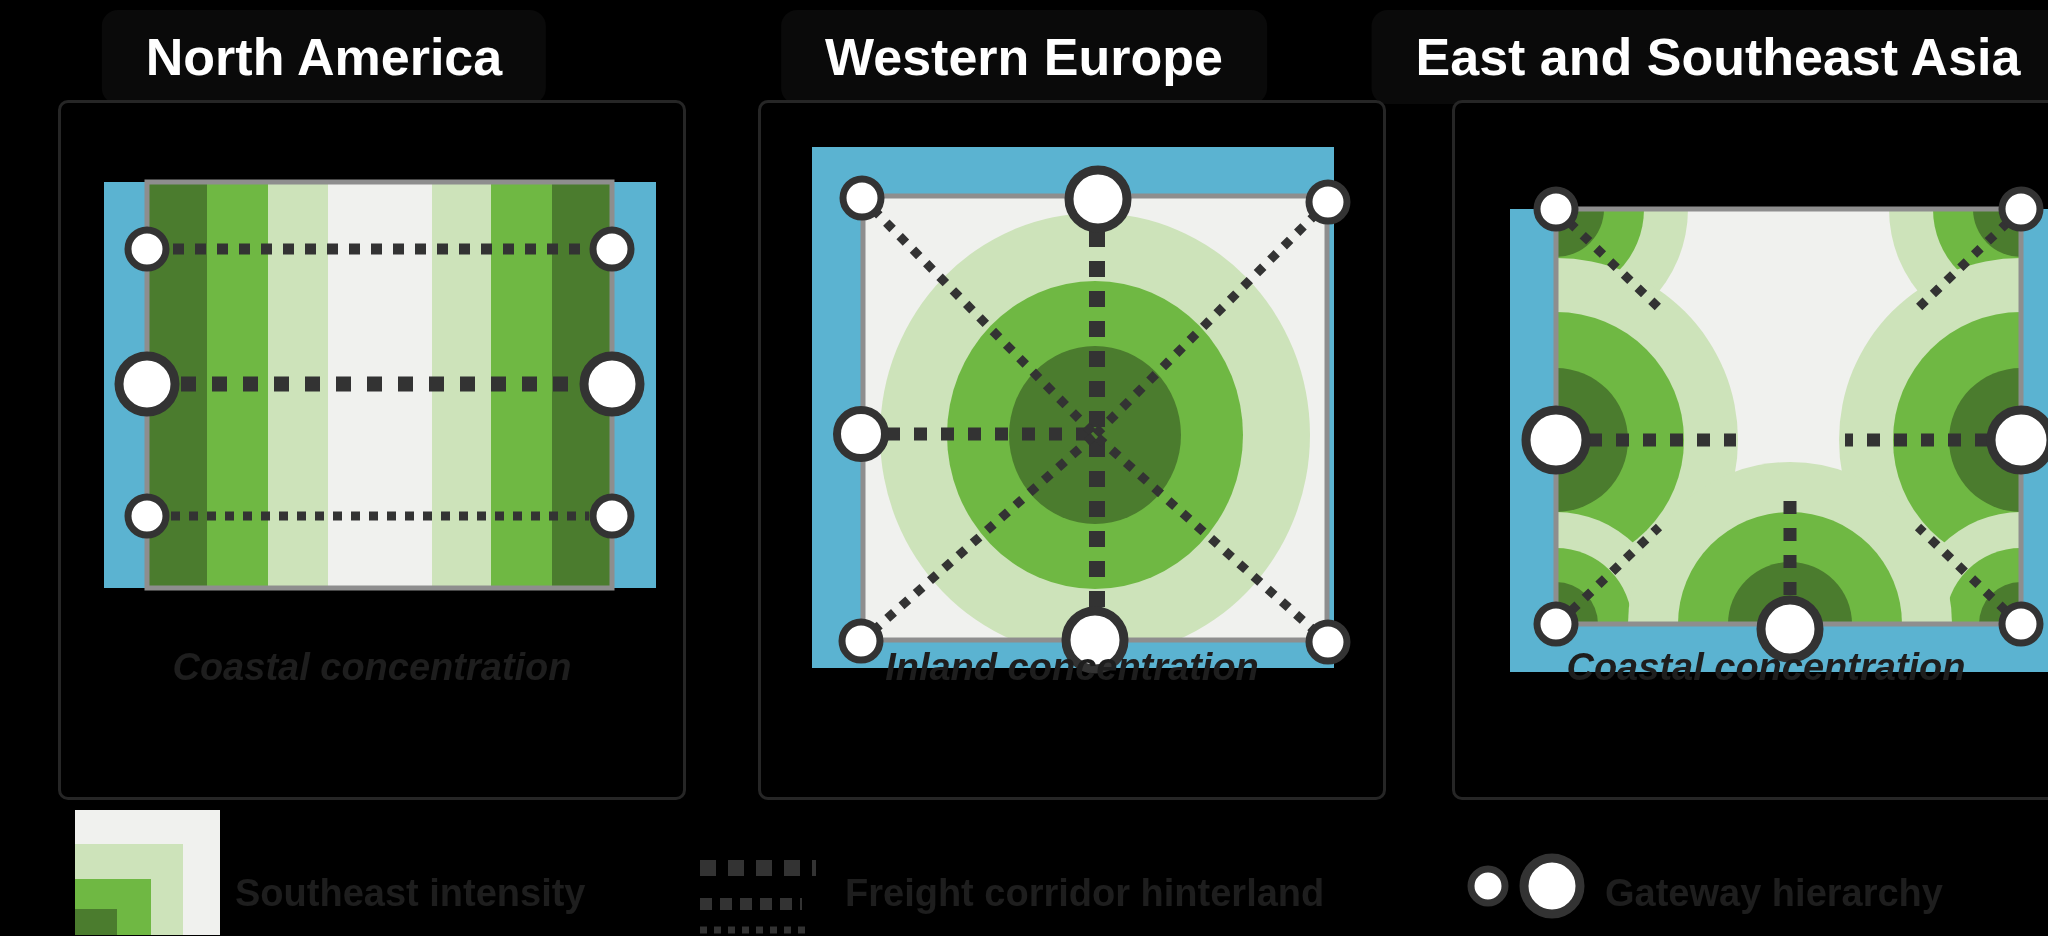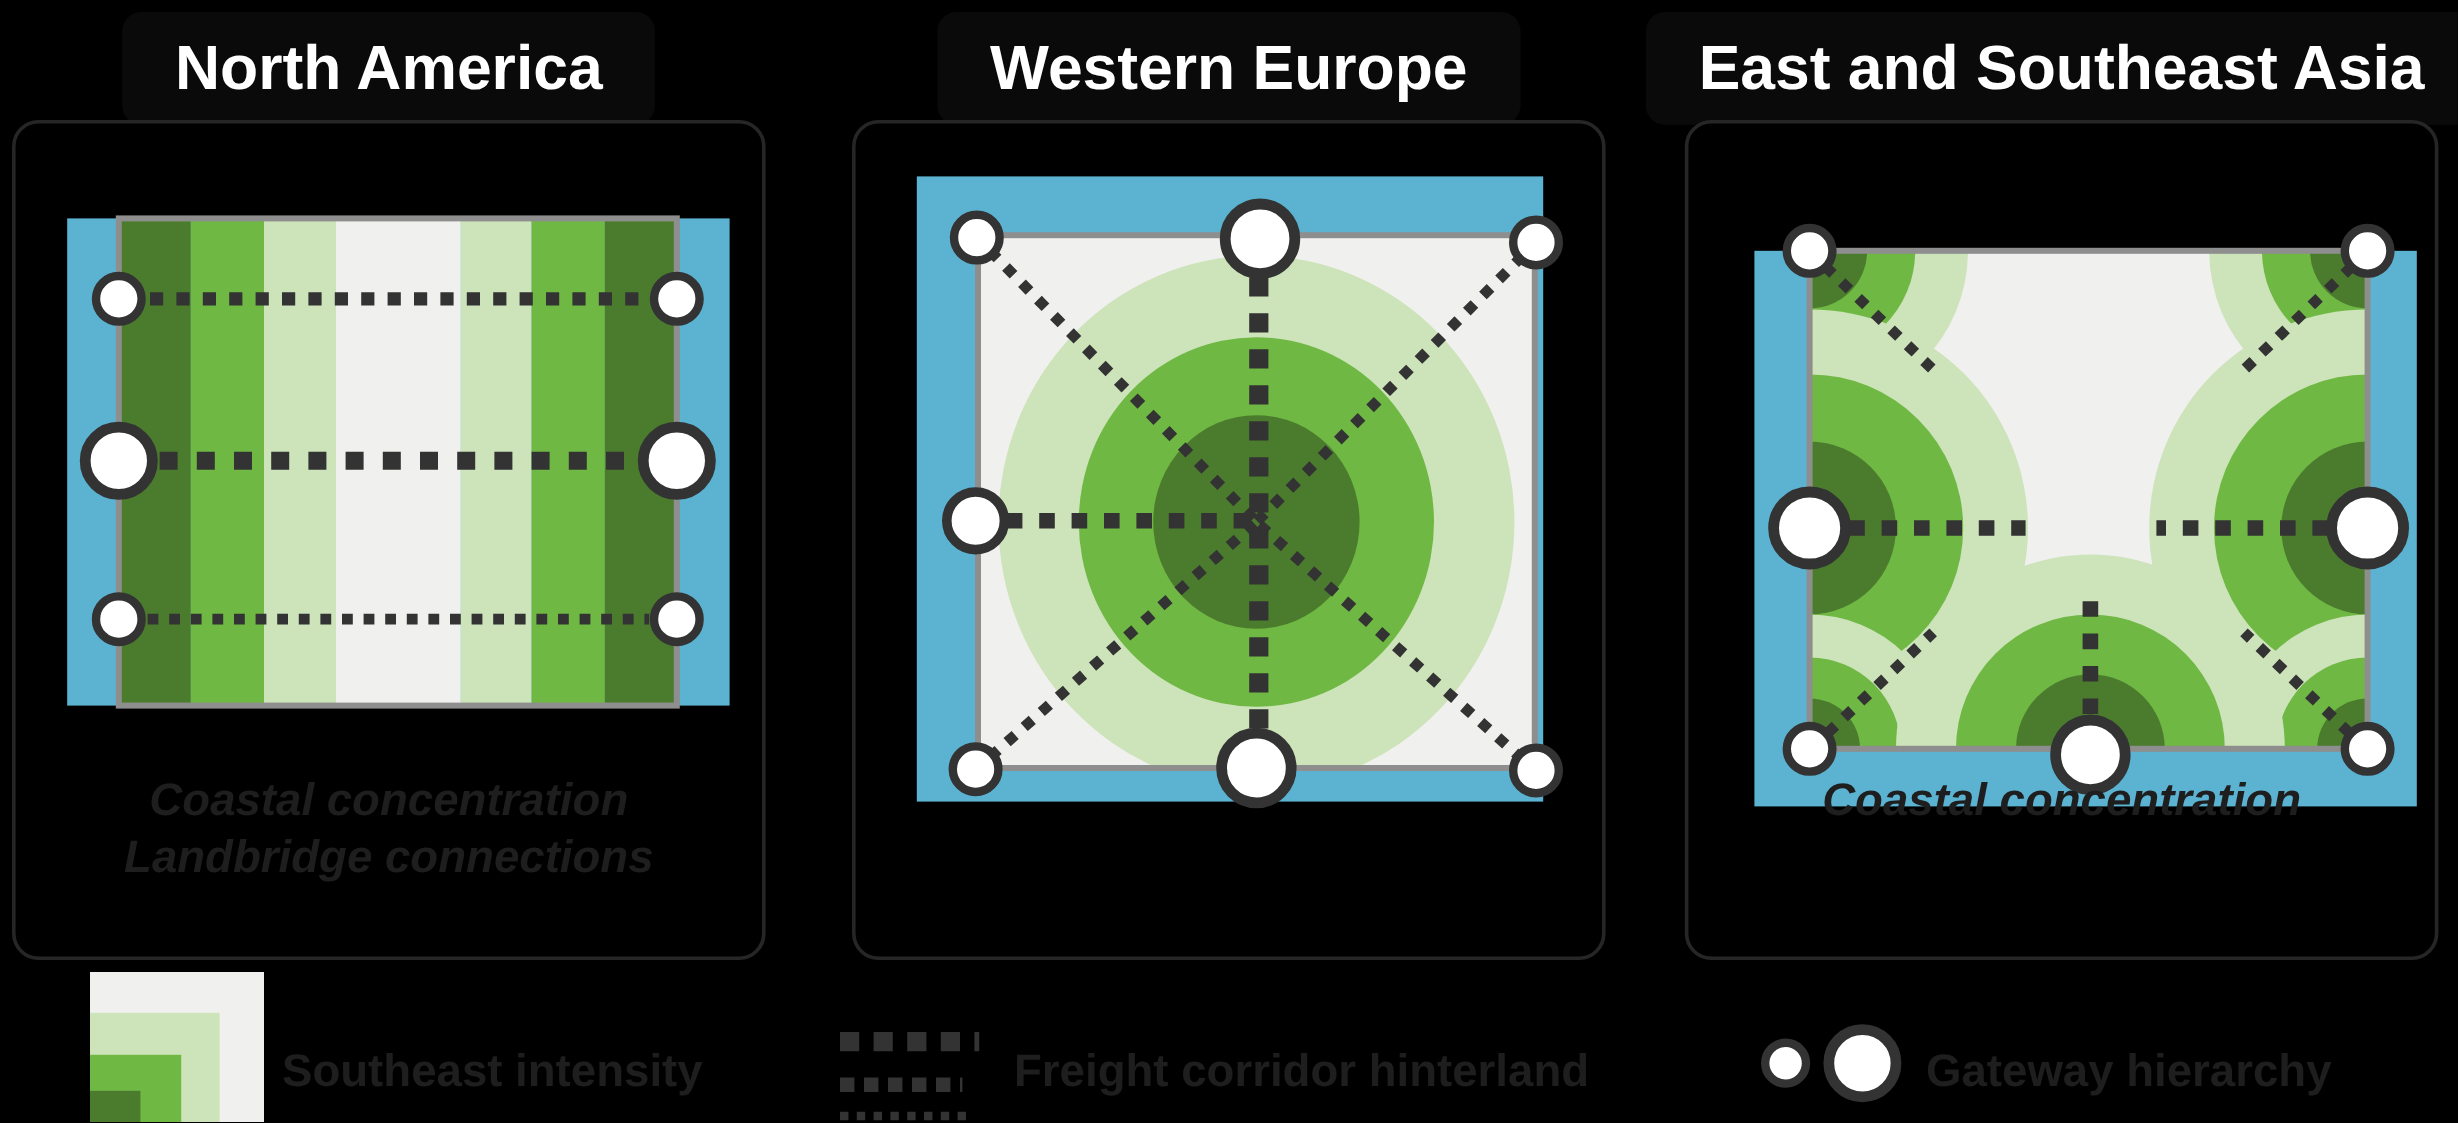--- a/index.html
+++ b/index.html
@@ -3,21 +3,21 @@
 <meta charset="utf-8">
 <style>
   html,body{margin:0;padding:0;background:var(--background,#000);}
   body{width:2048px;height:936px;position:relative;overflow:hidden;
        font-family:"Liberation Sans", sans-serif;}
   .title-box{position:absolute;top:10px;height:94px;line-height:94px;
     background:var(--title_box);border-radius:16px;padding:0 44px;
     transform:translateX(-50%);color:var(--title_text);
     font-size:52px;font-weight:bold;white-space:nowrap;}
   .panel{position:absolute;top:100px;width:628px;height:700px;
-    border:3px solid var(--panel_border);border-radius:22px;background:#000;box-sizing:border-box;}
+    border:3px solid var(--panel_border);border-radius:10px;background:#000;box-sizing:border-box;margin-left:48px;}
   .panel svg{position:absolute;left:0;top:0;}
   .caption{position:absolute;left:0;top:540px;width:100%;text-align:center;
     color:var(--text_dim);font-size:38px;font-weight:bold;line-height:48px;}
   .caption .l1{font-style:italic;}
   .caption .l2{font-style:italic;}
   .ocean{fill:var(--ocean);}
   .g1{fill:var(--green_dark);} .g2{fill:var(--green_mid);}
   .g3{fill:var(--green_light);} .g4{fill:var(--land_light);}
   .map-border{fill:none;stroke:var(--map_border);stroke-width:5;}
   .dash{stroke:var(--ink);fill:none;stroke-linecap:butt;}
@@ -49,21 +49,20 @@
     <line class="dash" x1="110" y1="413" x2="528" y2="413" stroke-width="9" stroke-dasharray="9 9"></line>
     <circle class="node" cx="86" cy="146" r="19" stroke-width="7"></circle>
     <circle class="node" cx="551" cy="146" r="19" stroke-width="7"></circle>
     <circle class="node" cx="86" cy="281" r="28" stroke-width="9"></circle>
     <circle class="node" cx="551" cy="281" r="28" stroke-width="9"></circle>
     <circle class="node" cx="86" cy="413" r="19" stroke-width="7"></circle>
     <circle class="node" cx="551" cy="413" r="19" stroke-width="7"></circle>
   </svg>
   <div class="caption">
     <div class="l1">Coastal concentration</div>
-    <div class="l2">Landbridge connections</div>
   </div>
 </div>
 
 <div class="panel" style="left:710px">
   <svg width="628" height="700" viewBox="0 0 628 700">
     <defs>
         <clipPath id="clipWE">
           <rect x="102" y="93" width="464" height="444"></rect>
         </clipPath>
       </defs>
@@ -83,20 +82,21 @@
     <rect class="map-border" x="102" y="93" width="464" height="444"></rect>
     <circle class="node" cx="101" cy="95" r="19" stroke-width="7"></circle>
     <circle class="node" cx="337" cy="96" r="29" stroke-width="9"></circle>
     <circle class="node" cx="567" cy="99" r="19" stroke-width="7"></circle>
     <circle class="node" cx="100" cy="331" r="24" stroke-width="8"></circle>
     <circle class="node" cx="100" cy="538" r="19" stroke-width="7"></circle>
     <circle class="node" cx="334" cy="537" r="29" stroke-width="9"></circle>
     <circle class="node" cx="567" cy="539" r="19" stroke-width="7"></circle>
   </svg>
   <div class="caption">
+    <div class="l1">Inland concentration</div>
   </div>
 </div>
 
 <div class="panel" style="left:1404px">
   <svg width="628" height="700" viewBox="0 0 628 700">
     <defs>
         <clipPath id="clipEA">
           <rect x="101" y="106" width="465" height="415"></rect>
         </clipPath>
       </defs>

